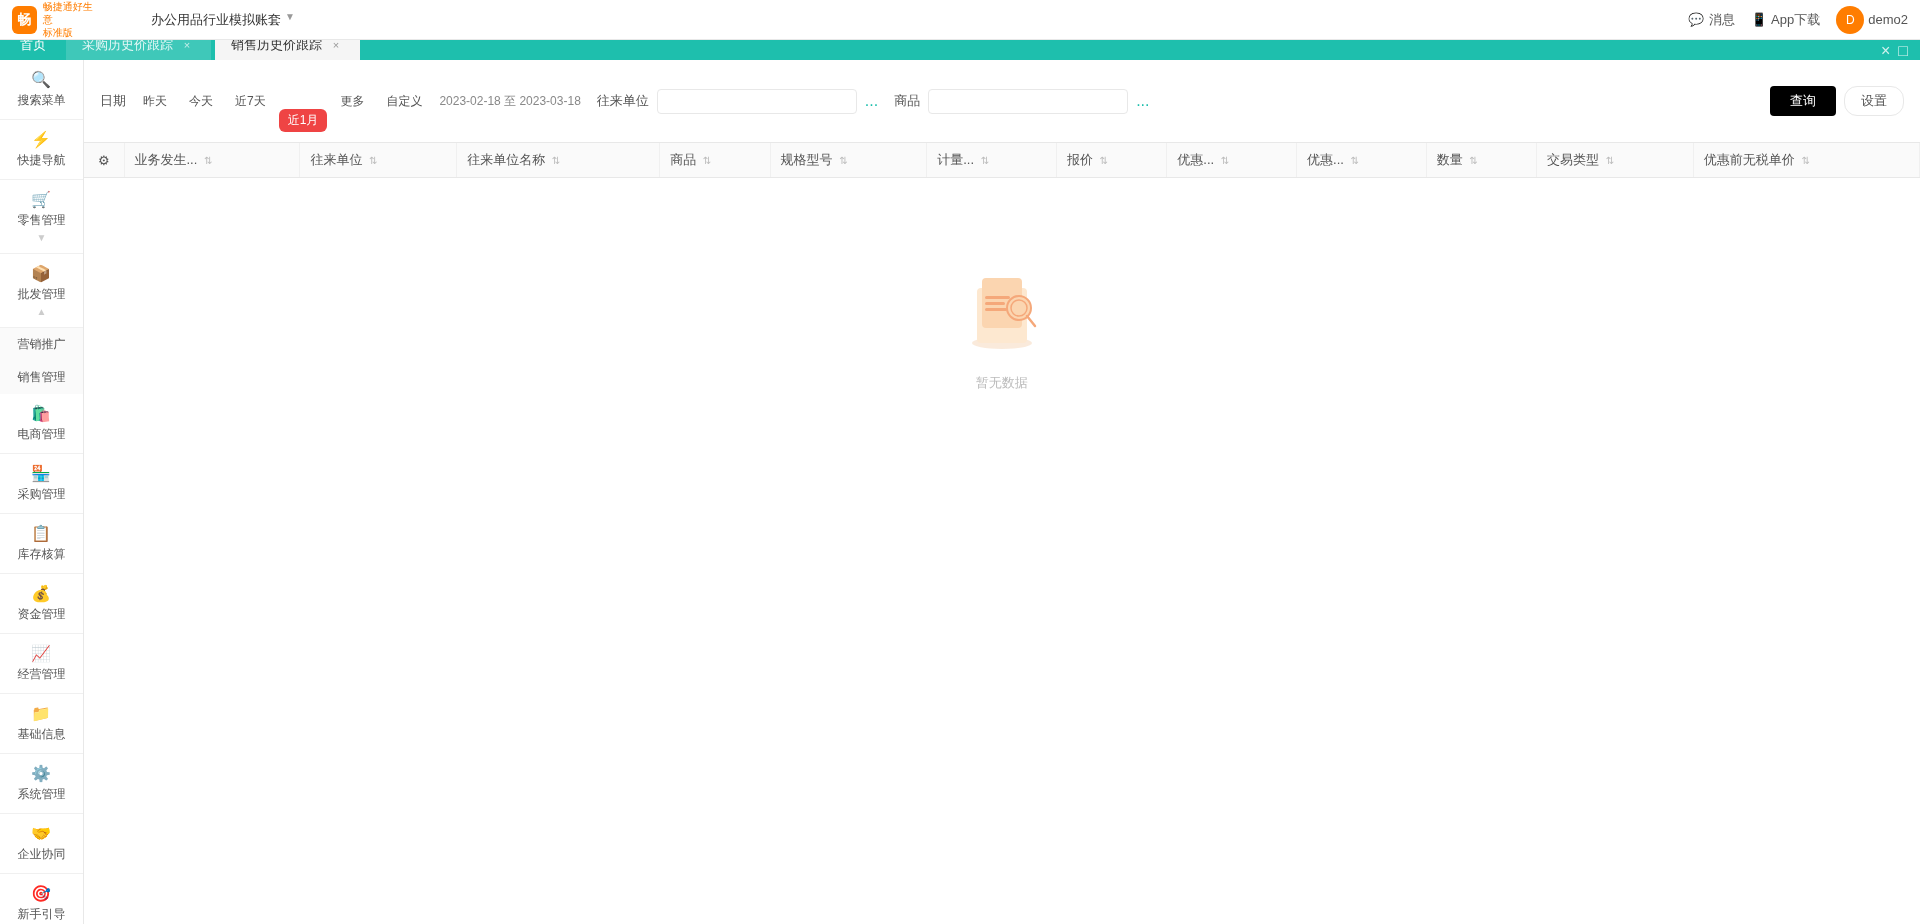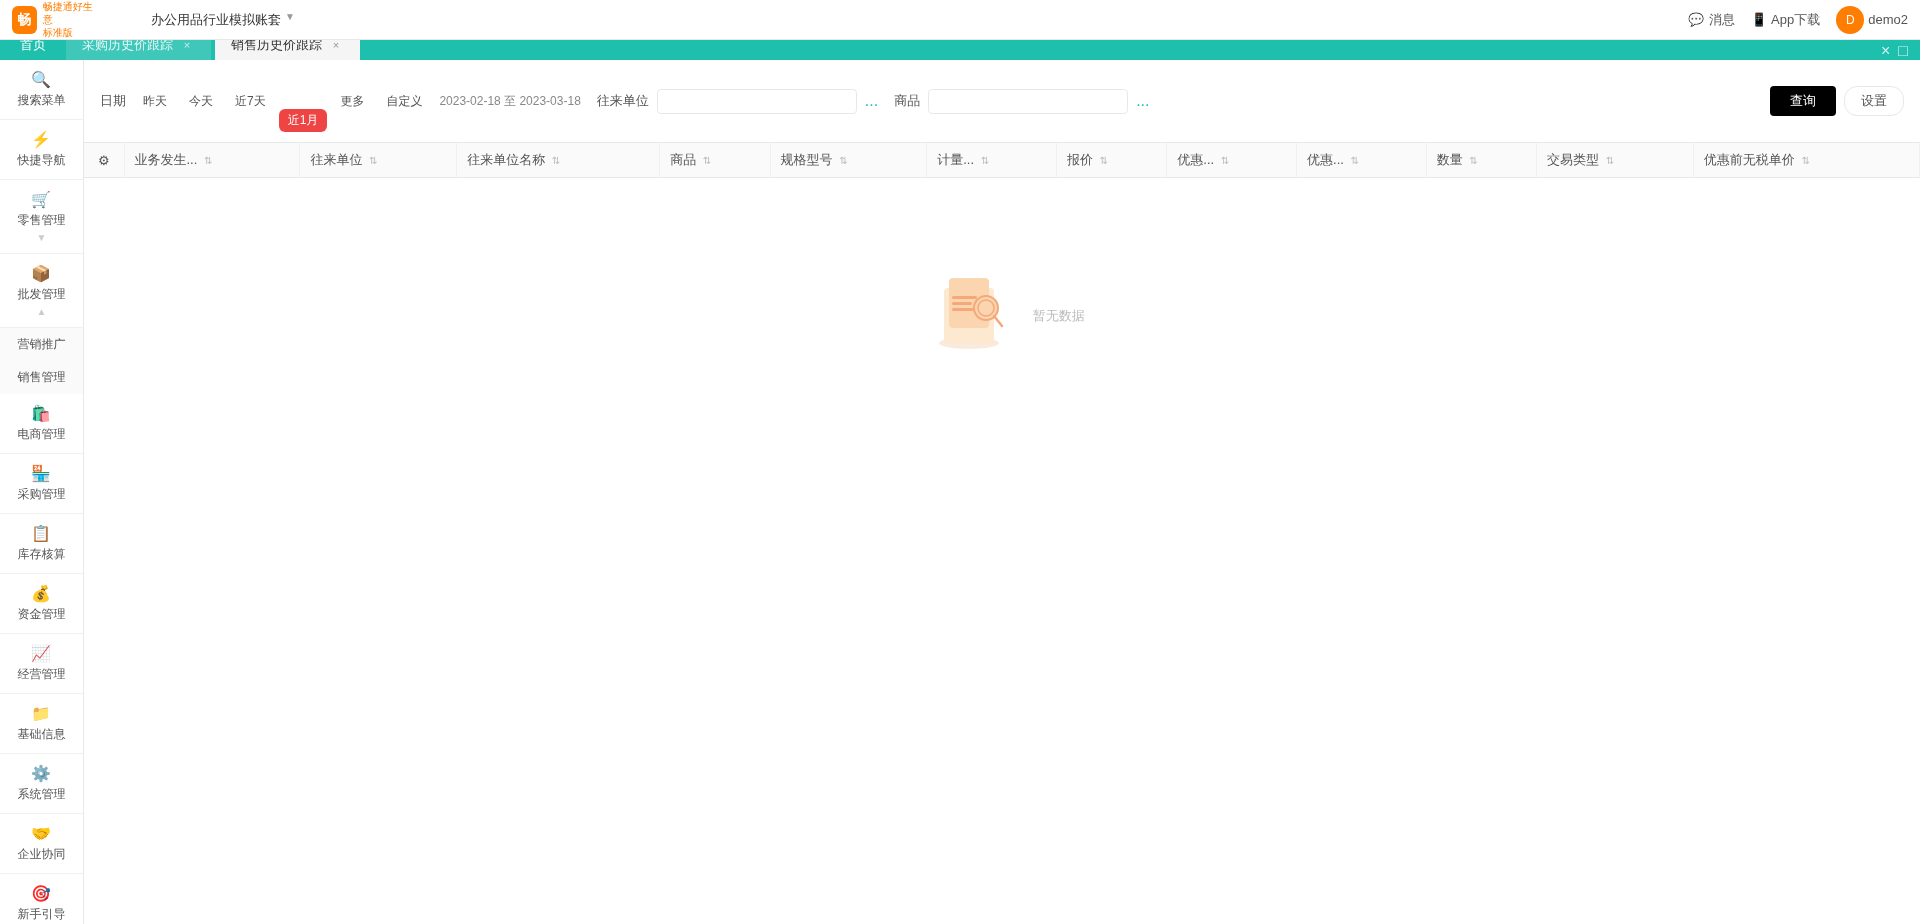--- a/index.html
+++ b/index.html
@@ -353,26 +353,25 @@
       width: 40px;
       text-align: center;
     }
     .sort-icon {
       color: #bbb;
       font-size: 10px;
       margin-left: 3px;
     }
     .empty-state {
       display: flex;
-      flex-direction: row;
+      flex-direction: column;
       align-items: center;
       justify-content: center;
       padding: 80px 0;
       color: #ccc;
-      gap: 14px;
     }
     .empty-icon {
       width: 100px;
       height: 100px;
       margin-bottom: 16px;
     }
     .empty-text {
       font-size: 13px;
       color: #bbb;
     }

